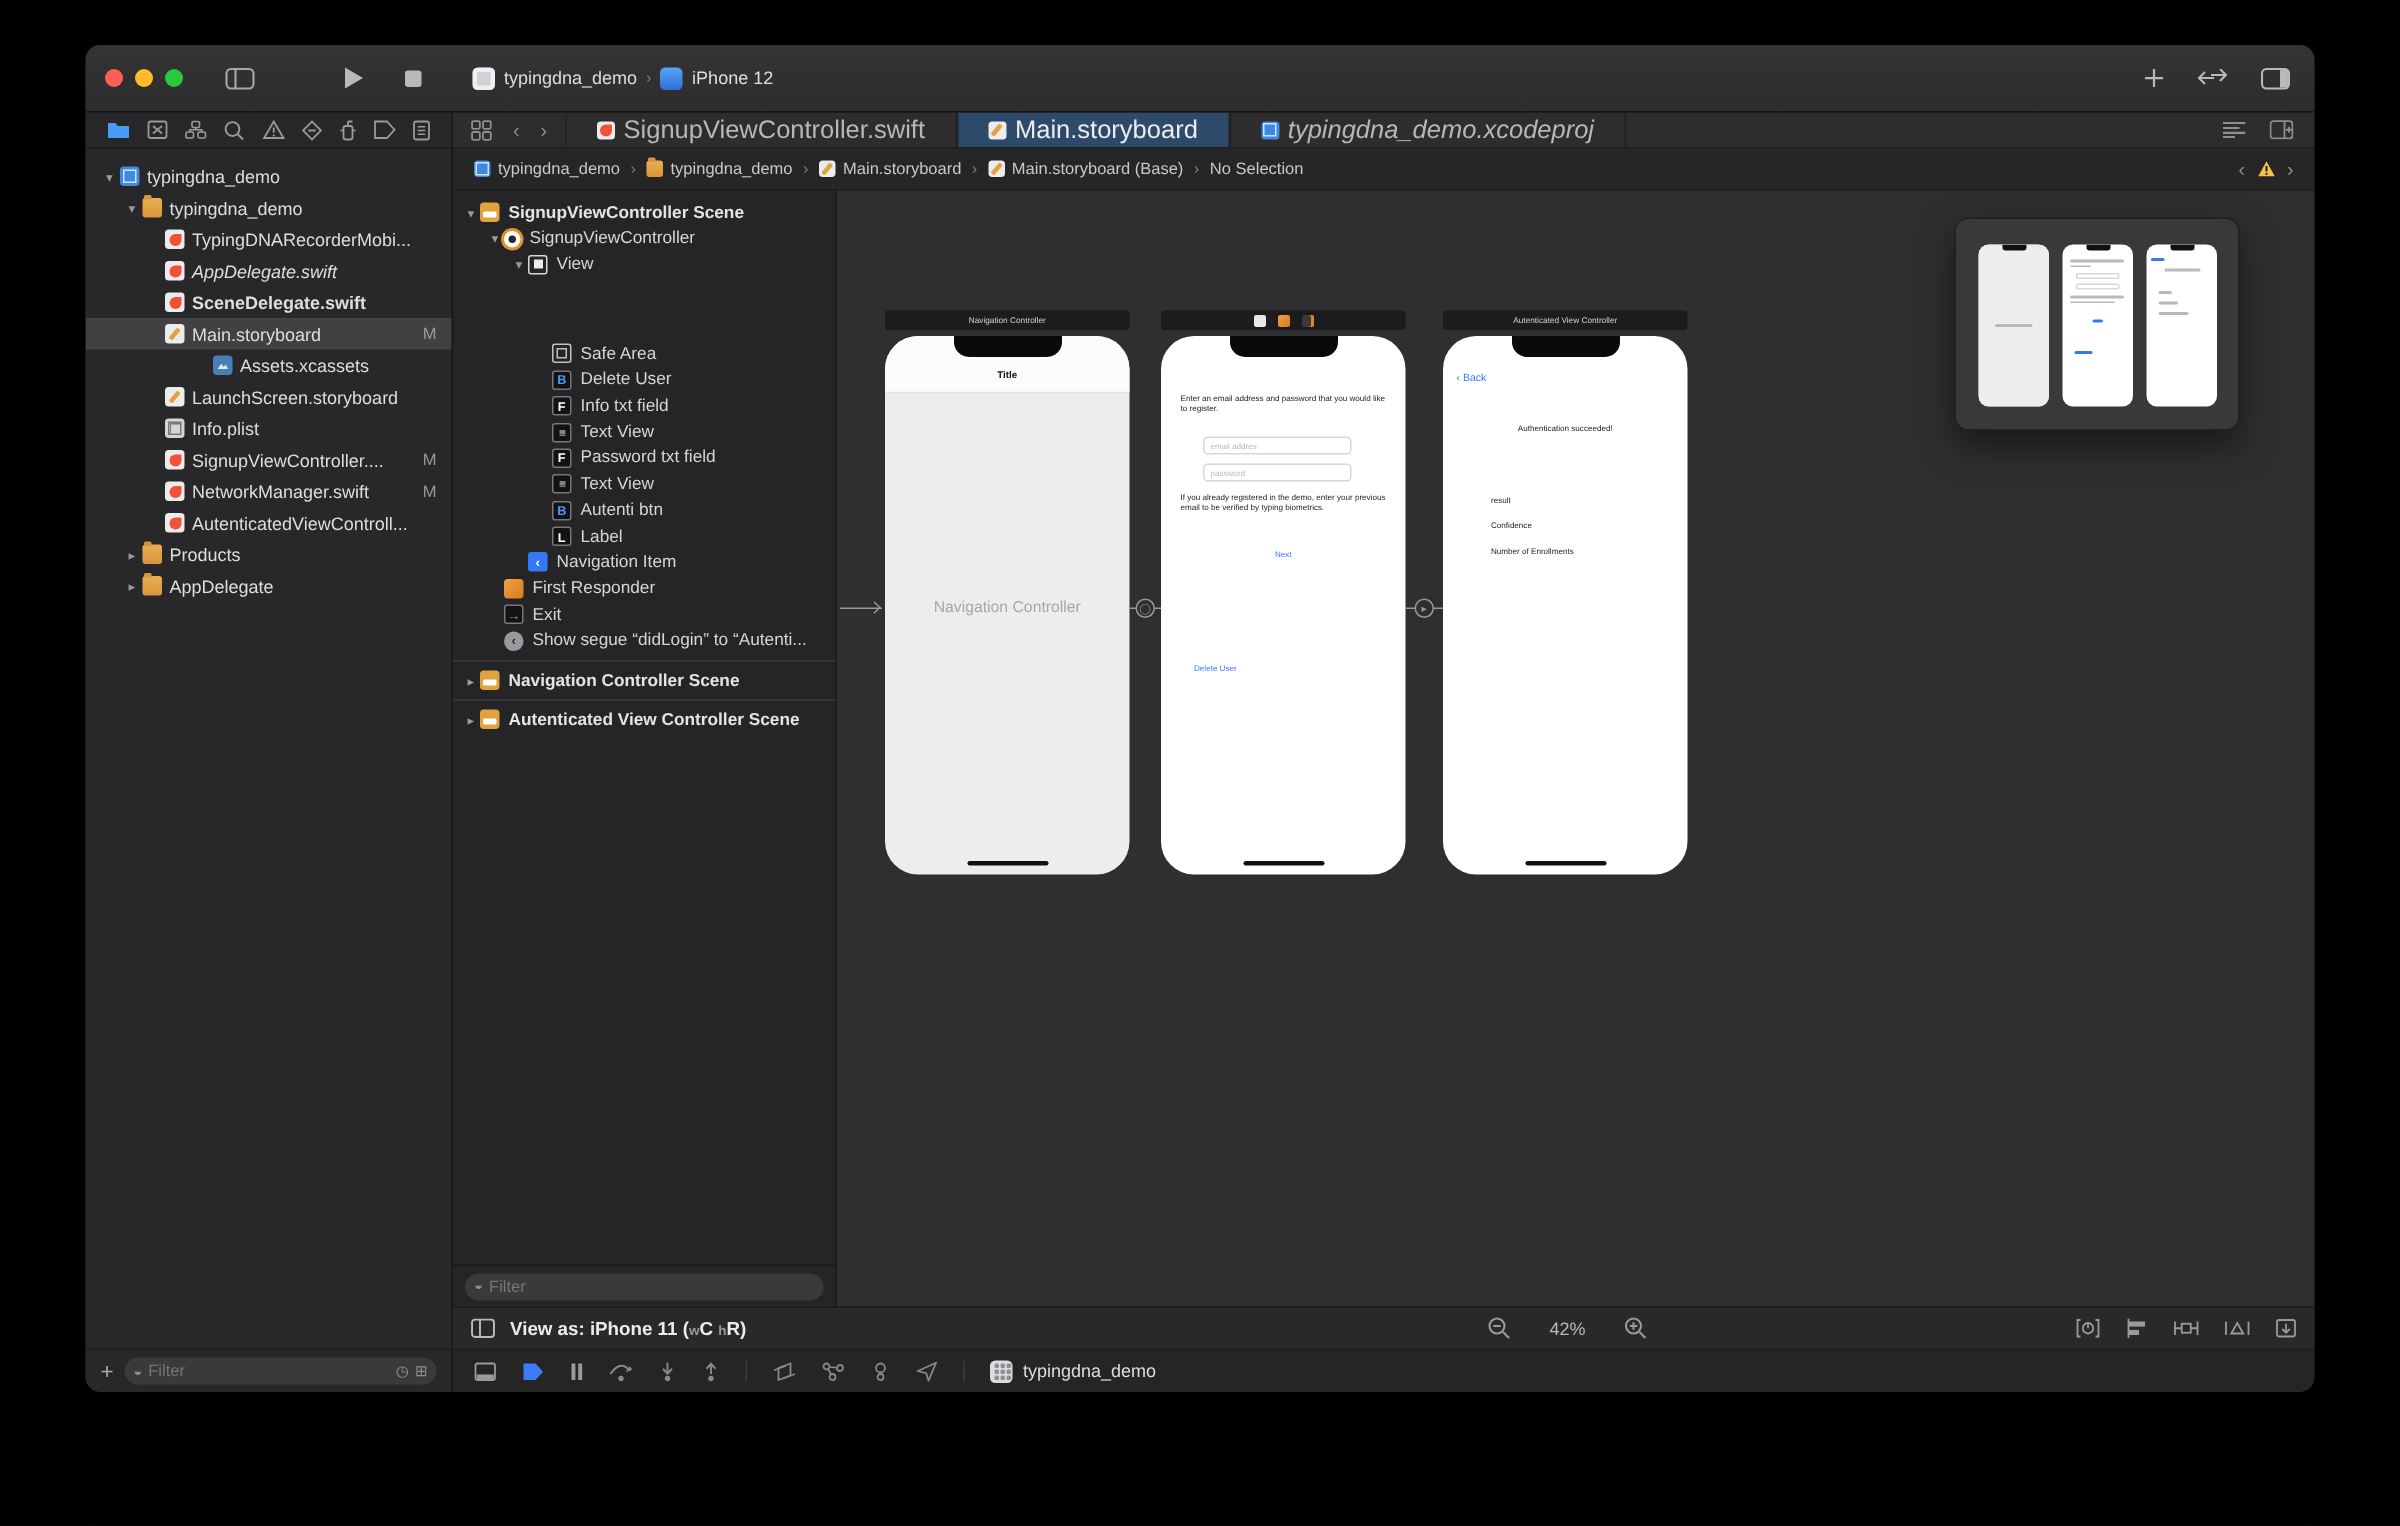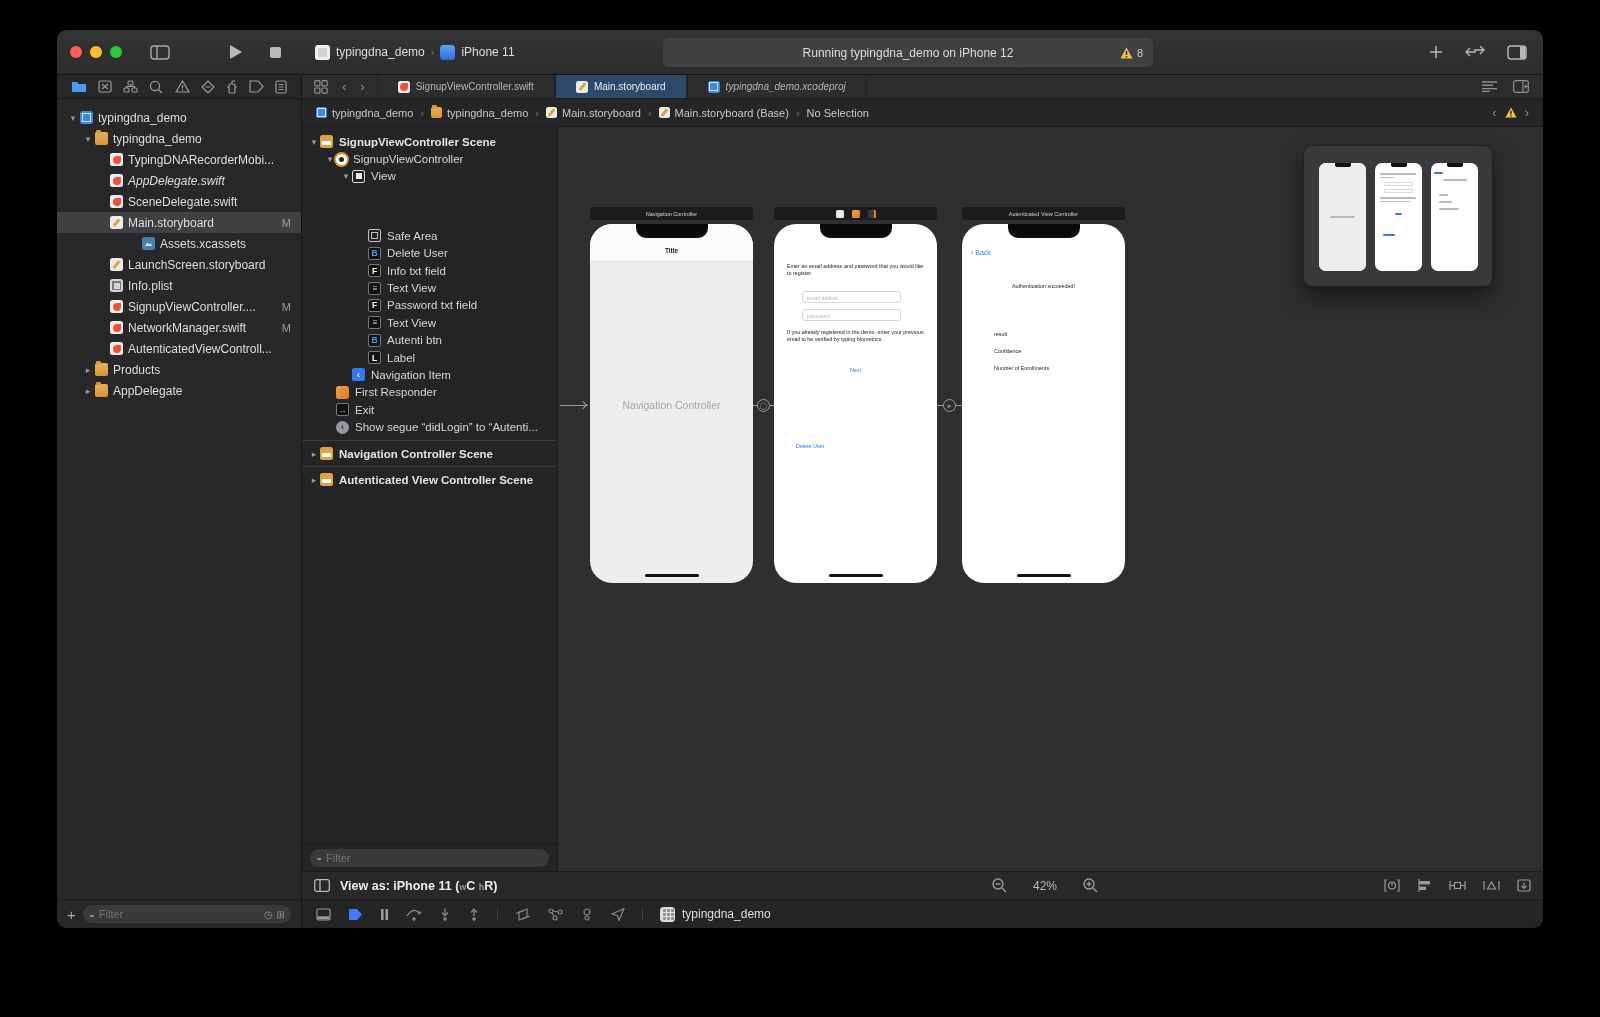--- a/index.html
+++ b/index.html
@@ -72,21 +72,21 @@
   .oic-textview { color:#dfdfdf; font-size:8px; letter-spacing:-1px; }
   .oic-navitem { background:#3478f6; color:#fff; font-size:9px; }
   .oic-responder { background:linear-gradient(135deg,#f0a04a,#d97b1e); border-radius:2.5px; }
   .oic-exit { background:#121214; border:1px solid #77777c; color:#e0862e; font-size:9px; }
   .oic-segue { background:#98989d; border-radius:50%; color:#2a2a2b; font-size:9px; }
 
   
   .tabbar { height:24px; background:#2d2d2e; border-bottom:1px solid #1d1d1e; display:flex; align-items:stretch; }
   .tabbar-left { display:flex; align-items:center; gap:14px; padding:0 12px; }
   .histbtn { color:#8e8e93; font-size:13px; background:none; border:none; }
-  .tab { display:flex; align-items:center; justify-content:center; gap:6px; padding:0 20px; font-size:10px;
+  .tab { display:flex; align-items:center; justify-content:center; gap:6px; padding:0 20px; font-size:17px;
     color:#b7b7ba; border-left:1px solid #232324; border-right:1px solid #232324; white-space:nowrap; }
   .tab.active { background:#2d4a6b; color:#ececee; }
   .tab.italic span { font-style:italic; }
   .tab .fic { width:12px; height:12px; }
   .tabbar-right { margin-left:auto; display:flex; align-items:center; gap:16px; padding:0 14px; }
 
   
   .jumpbar { height:28px; background:#262627; border-bottom:1px solid #1d1d1e; display:flex; align-items:center;
     padding:0 14px; font-size:11px; color:#c9c9cb; gap:7px; }
   .jump-item { display:flex; align-items:center; gap:5px; white-space:nowrap; }
@@ -187,34 +187,23 @@
       <svg width="13" height="13" viewBox="0 0 13 13">
           <rect x="1" y="1" width="11" height="11" rx="2" fill="#b9b9bd"></rect>
         </svg>
     </button>
 
     <div class="scheme">
       <span class="chip chip-app"></span>
       <span>typingdna_demo</span>
       <span class="crumb-sep">›</span>
       <span class="chip chip-dev"></span>
-      <span>iPhone 11</span>
+      <span>iPhone 12</span>
     </div>
 
-    <div class="status-pill">
-      <span>Running typingdna_demo on iPhone 12</span>
-      <span class="status-warn">
-        <svg width="13" height="12" viewBox="0 0 13 12">
-            <polygon points="6.5,0.5 12.5,11.5 0.5,11.5" fill="#f6c344"></polygon>
-            <rect x="5.8" y="4" width="1.4" height="4" fill="#1c1c1e"></rect>
-            <rect x="5.8" y="9" width="1.4" height="1.4" fill="#1c1c1e"></rect>
-          </svg>
-        <span>8</span>
-      </span>
-    </div>
 
     <div class="toolbar-right">
       <button class="tbtn">
         <svg width="14" height="14" viewBox="0 0 14 14">
             <line x1="7" y1="1" x2="7" y2="13" stroke="#b9b9bd" stroke-width="1.5"></line>
             <line x1="1" y1="7" x2="13" y2="7" stroke="#b9b9bd" stroke-width="1.5"></line>
           </svg>
       </button>
       <button class="tbtn">
         <svg width="20" height="12" viewBox="0 0 20 12">
@@ -313,21 +302,21 @@
           <div class="tree-row" style="padding-left: 40px;">
             <span class="tree-chevron"></span>
             <span class="fic fic-swift"></span>
             <span>TypingDNARecorderMobi...</span>
           </div>
           <div class="tree-row" style="padding-left: 40px; font-style: italic;">
             <span class="tree-chevron"></span>
             <span class="fic fic-swift"></span>
             <span>AppDelegate.swift</span>
           </div>
-          <div class="tree-row" style="padding-left: 40px;">
+          <div class="tree-row" style="padding-left: 40px; font-weight: bold;">
             <span class="tree-chevron"></span>
             <span class="fic fic-swift"></span>
             <span>SceneDelegate.swift</span>
           </div>
           <div class="tree-row selected" style="padding-left: 40px;">
             <span class="tree-chevron"></span>
             <span class="fic fic-storyboard"></span>
             <span>Main.storyboard</span>
             <span class="tree-badge">M</span>
           </div>

